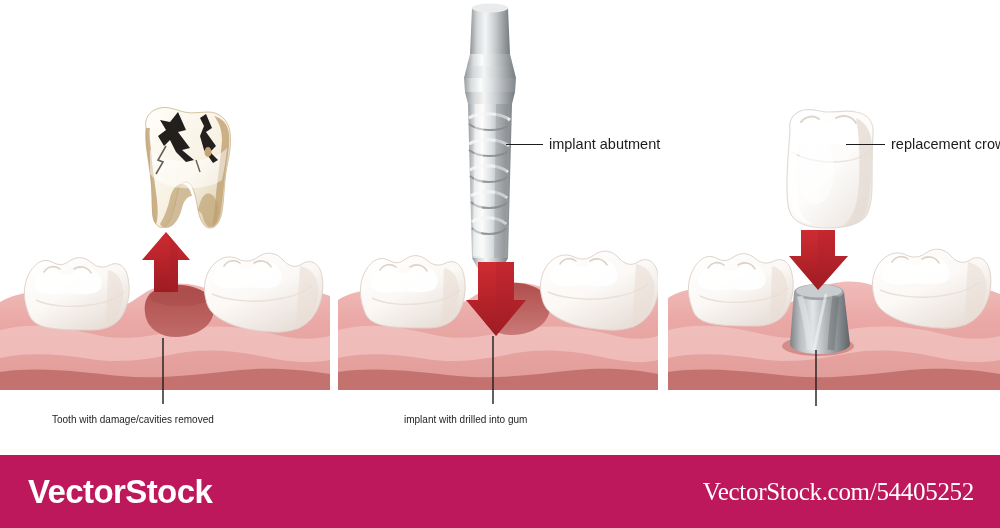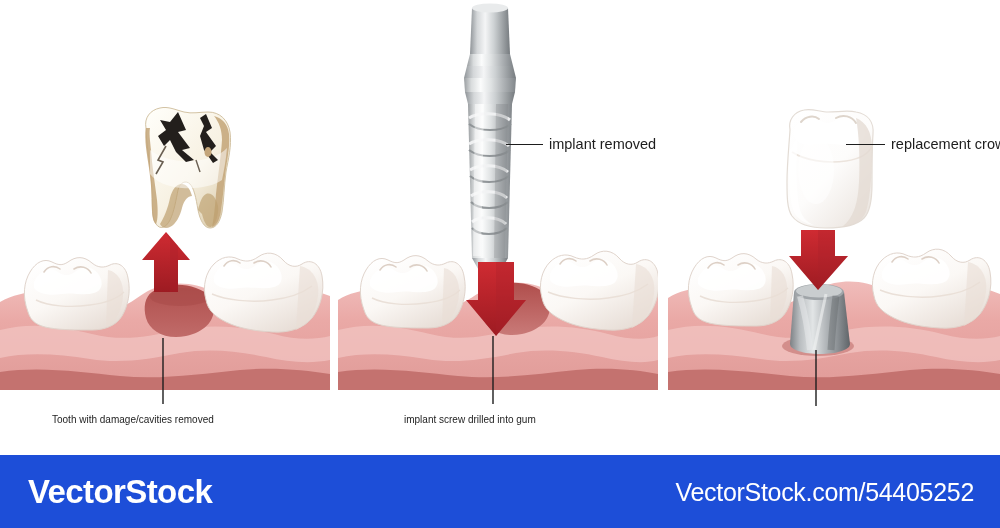--- a/index.html
+++ b/index.html
@@ -25,31 +25,31 @@
     position:absolute;
     font-family:"Liberation Sans", sans-serif;
     font-size:14.5px;
     color:#1d1d1d;
     white-space:nowrap;
   }
   .leader{position:absolute;background:#1d1d1d;}
   .hleader{height:1.4px;}
   footer.watermark{
     position:absolute;left:0;top:455px;width:1000px;height:73px;
-    background:#1d4ed8;
+    background:#be185d;
   }
   .wm-left{
     position:absolute;left:28px;top:50%;transform:translateY(-50%);
     color:#ffffff;font-size:33px;font-weight:bold;letter-spacing:-0.6px;
     font-family:"Liberation Sans", sans-serif;
   }
   .wm-right{
     position:absolute;right:26px;top:50%;transform:translateY(-50%);
     color:#ffffff;font-size:25px;letter-spacing:-0.3px;
-    font-family:Liberation Sans, sans-serif;
+    font-family:Liberation Serif, serif;
   }
   svg{display:block;}
 </style>
 </head>
 <body>
 
 <div id="stage">
 
   <div class="panel" id="panel1" style="left:0;width:330px;">
     <svg width="330" height="455" viewBox="0 0 330 455">
@@ -406,28 +406,28 @@
       <g>
         <path d="M133,230 L167,230 L167,256 L180,256 L150,290 L121,256 L133,256 Z" fill="url(#p3arrow)"></path>
         <path d="M150,290 L150,230 L167,230 L167,256 L180,256 Z" fill="#a8202a" opacity="0.3"></path>
       </g>
 
       <line x1="148" y1="350" x2="148" y2="406" stroke="#1d1d1d" stroke-width="1.4"></line>
     </svg>
   </div>
 
   <div class="leader hleader" style="left:506px;top:144px;width:37px;"></div>
-  <div class="callout" style="left:549px;top:136px;">implant removed</div>
+  <div class="callout" style="left:549px;top:136px;">implant abutment</div>
 
   <div class="leader hleader" style="left:846px;top:144px;width:39px;"></div>
   <div class="callout" style="left:891px;top:136px;">replacement crown</div>
 
   <div class="label" style="left:52px;top:412px;">Tooth with damage/cavities removed</div>
 
-  <div class="label" style="left:404px;top:412px;">implant screw drilled into gum</div>
+  <div class="label" style="left:404px;top:412px;">implant with drilled into gum</div>
 
 
   <footer class="watermark">
     <div class="wm-left">VectorStock</div>
     <div class="wm-right">VectorStock.com/54405252</div>
   </footer>
 
 </div>
 
 </body></html>

